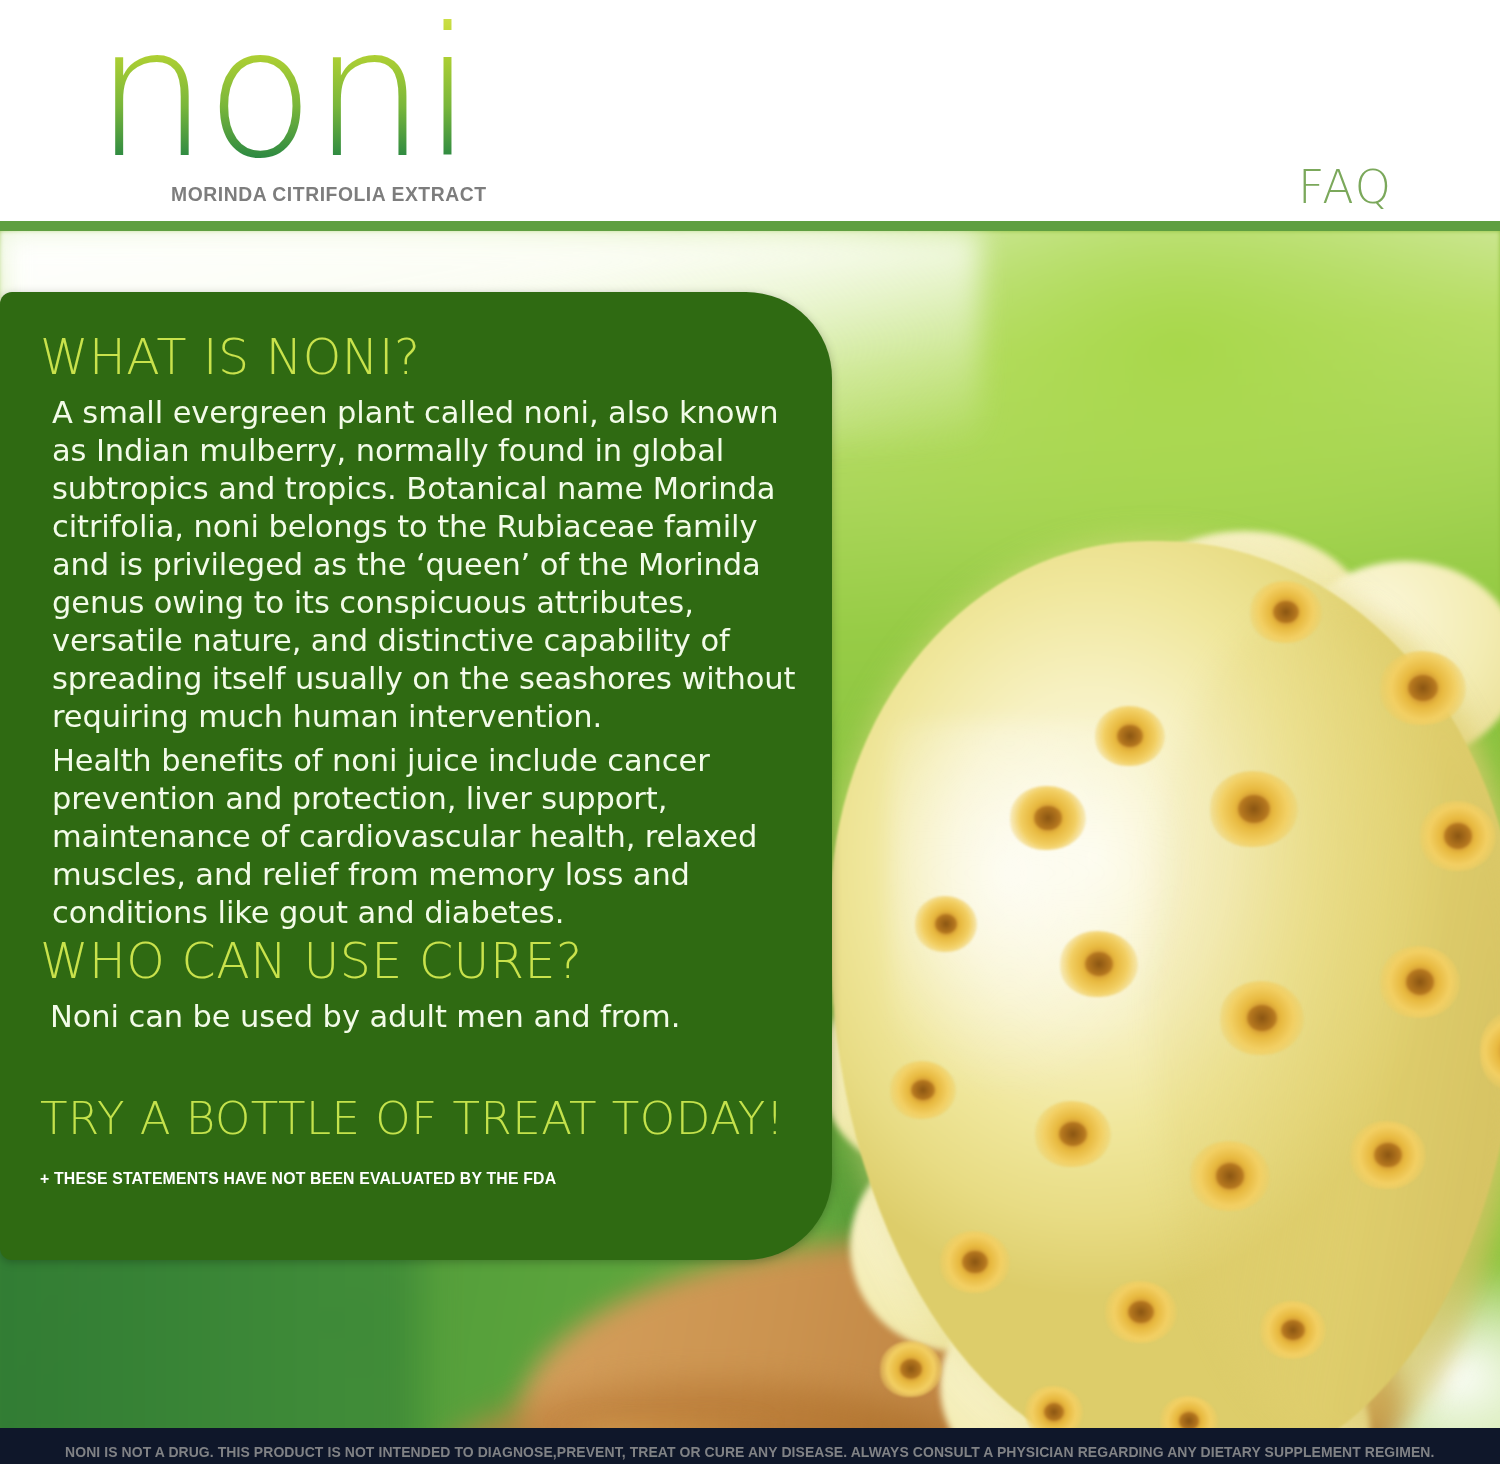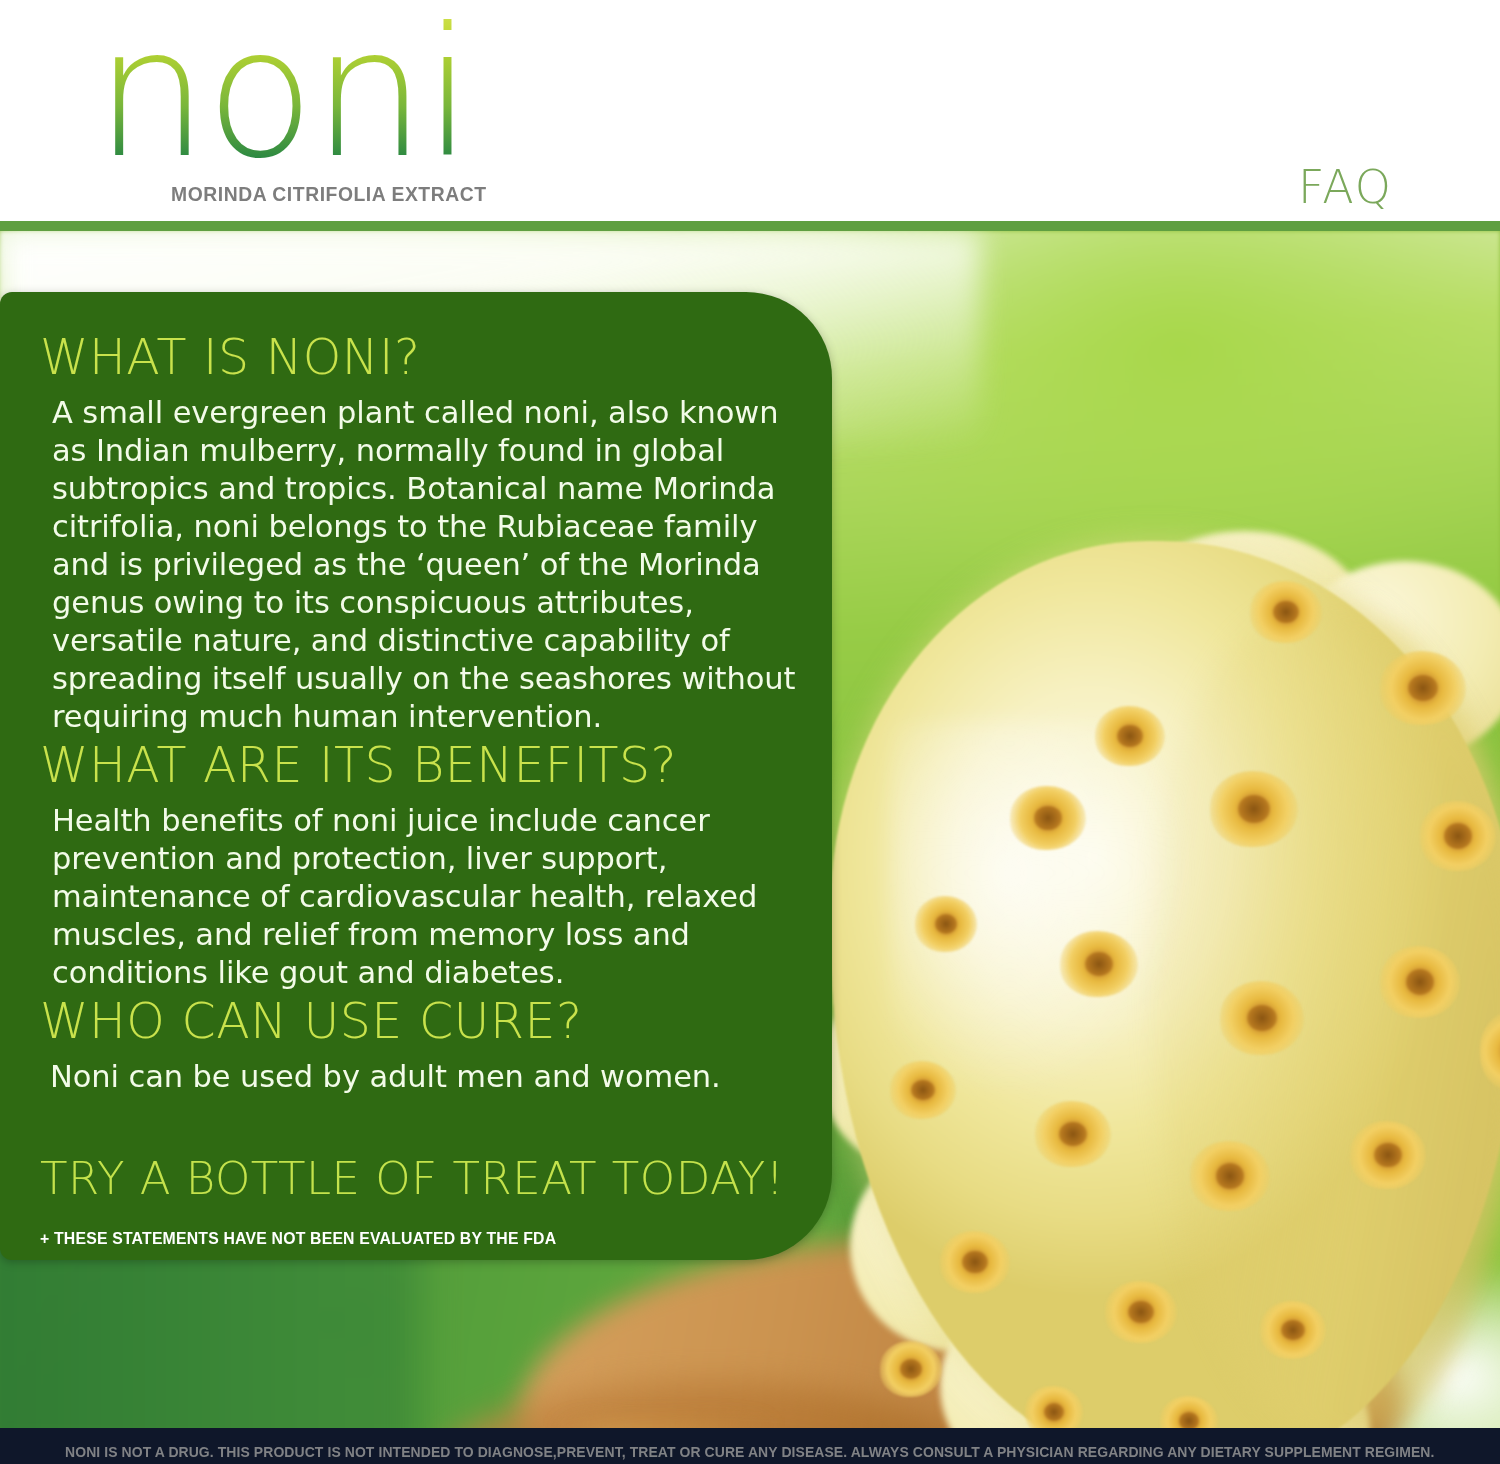--- a/index.html
+++ b/index.html
@@ -311,25 +311,24 @@
       <div class="eye" style="left:340px;top:855px;width:58px;height:50px;"></div>
     </div>
   </div>
 
   <div class="panel">
     <div class="panel-inner">
 
       <h2 class="q">WHAT IS NONI?</h2>
       <p class="a">A small evergreen plant called noni, also known as Indian mulberry, normally found in global subtropics and tropics. Botanical name Morinda citrifolia, noni belongs to the Rubiaceae family and is privileged as the ‘queen’ of the Morinda genus owing to its conspicuous attributes, versatile nature, and distinctive capability of spreading itself usually on the seashores without requiring much human intervention.</p>
 
-      <h2 class="q sec-2">WHAT ARE ITS BENEFITS?</h2>
       <p class="a">Health benefits of noni juice include cancer prevention and protection, liver support, maintenance of cardiovascular health, relaxed muscles, and relief from memory loss and conditions like gout and diabetes.</p>
 
       <h2 class="q sec-3">WHO CAN USE CURE?</h2>
-      <p class="a indent">Noni can be used by adult men and women.</p>
+      <p class="a indent">Noni can be used by adult men and from.</p>
 
       <div class="cta">TRY A BOTTLE OF TREAT TODAY!</div>
       <div class="fda">+ THESE STATEMENTS  HAVE NOT BEEN EVALUATED BY THE FDA</div>
     </div>
   </div>
 
   <div class="footer">
     <div class="footer-text">NONI  IS NOT A DRUG. THIS PRODUCT IS NOT INTENDED TO DIAGNOSE,PREVENT, TREAT OR CURE ANY DISEASE. ALWAYS CONSULT A PHYSICIAN REGARDING ANY DIETARY SUPPLEMENT  REGIMEN.</div>
   </div>
 

